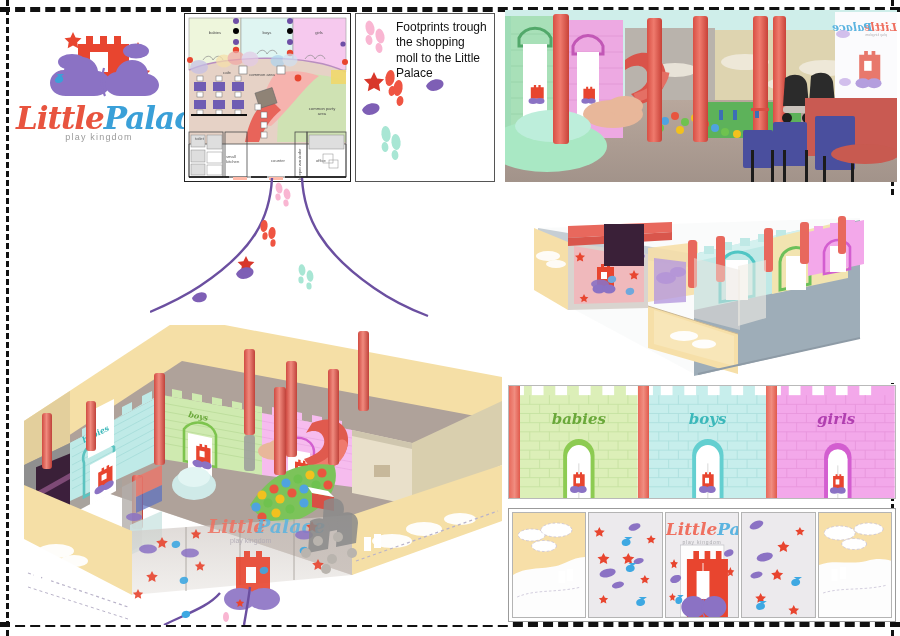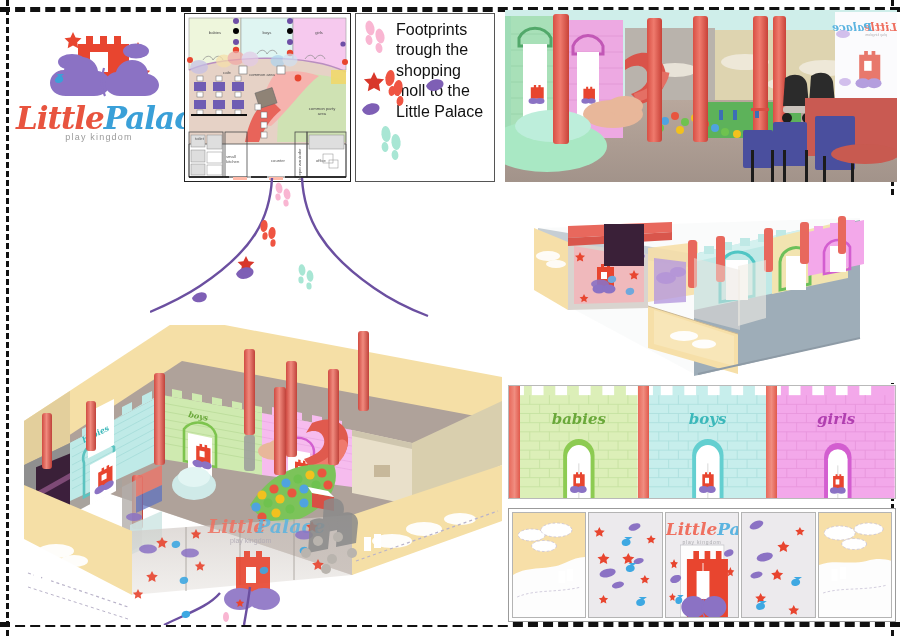--- a/index.html
+++ b/index.html
@@ -29,21 +29,21 @@
   
   .plan{position:absolute;left:184px;top:13px;width:165px;height:167px;
     border:1px solid #222;background:#fff;overflow:hidden;}
   .plan .zone{position:absolute;font-size:4.2px;color:#4a4a4a;text-align:center;line-height:1.25;}
   .plan-label{position:absolute;font-size:4.2px;color:#555;}
   .vert-label{writing-mode:vertical-rl;transform:rotate(180deg);}
 
   
   .legend{position:absolute;left:355px;top:13px;width:138px;height:167px;
     border:1px solid #555;background:#fff;overflow:hidden;}
-  .legend-text{position:absolute;left:40px;top:6px;width:94px;font-size:16px;
+  .legend-text{position:absolute;left:40px;top:6px;width:94px;font-size:12px;
     color:#111;line-height:1.28;}
 
   
   .render{position:absolute;overflow:hidden;}
   .r-top{left:505px;top:10px;width:392px;height:172px;background:#cfeeea;}
   .r-mid{left:508px;top:198px;width:386px;height:185px;background:#fff;}
   .r-iso{left:12px;top:325px;width:500px;height:300px;background:#fff;}
   .walls{left:508px;top:385px;width:386px;height:112px;background:#fff;
     border:1px solid #b9b9b9;}
   .facade{left:508px;top:508px;width:386px;height:112px;background:#fff;

